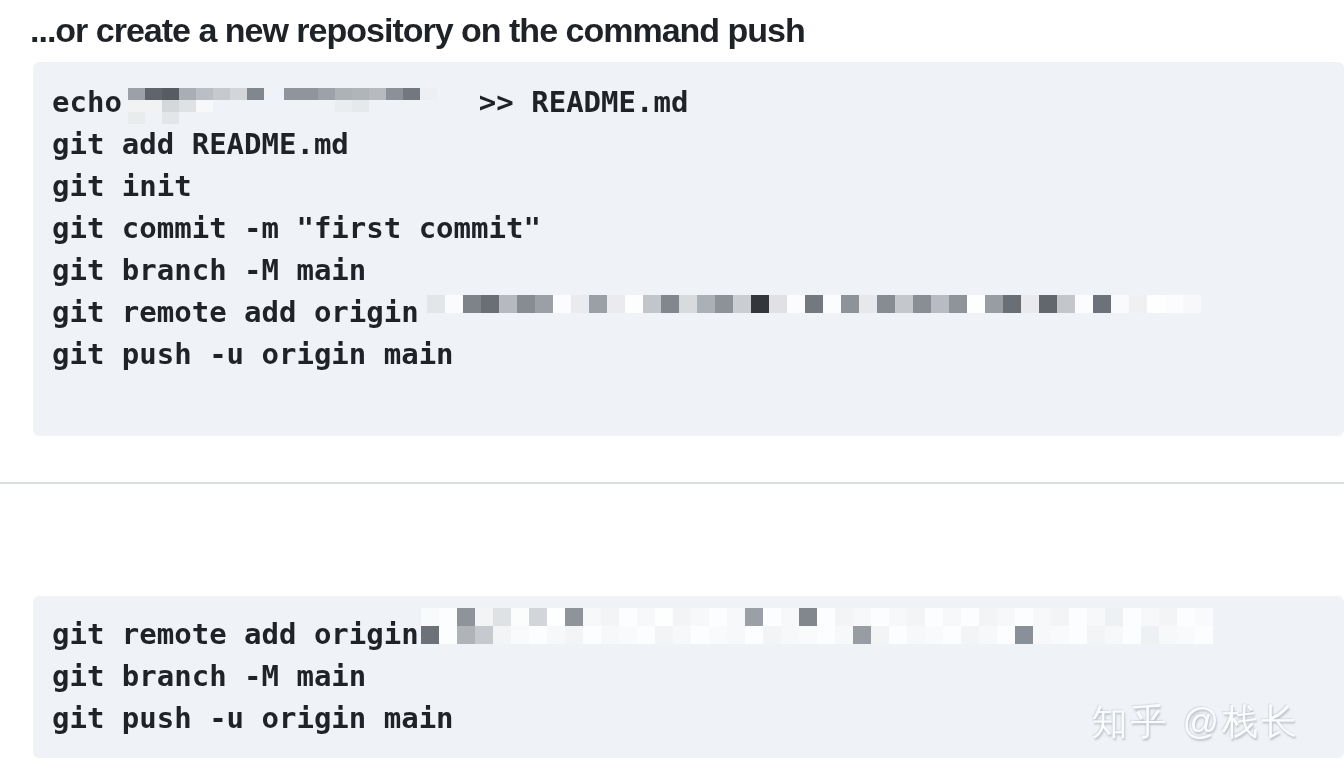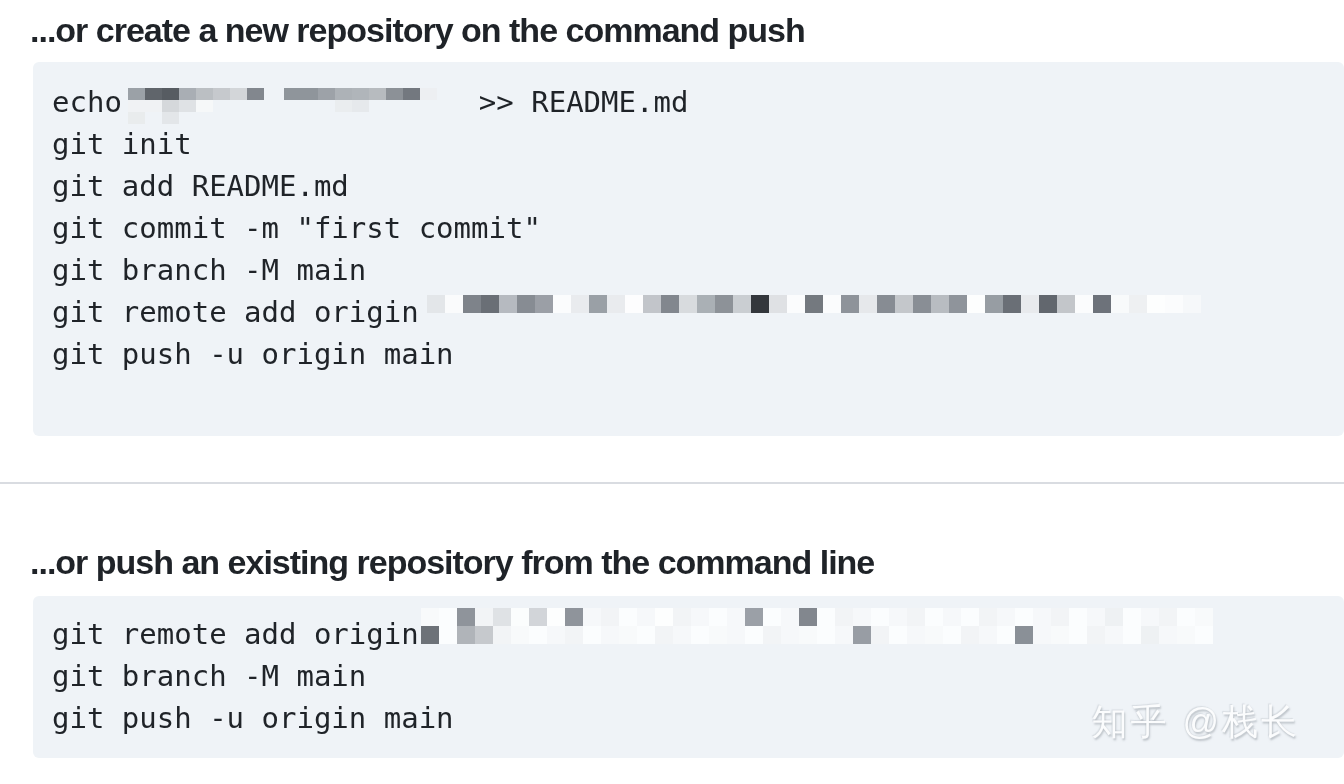--- a/index.html
+++ b/index.html
@@ -43,21 +43,21 @@
   .code-line{
     display:flex;
     align-items:flex-start;
     height:42px;
     font-family:"DejaVu Sans Mono","Liberation Mono",monospace;
     font-size:29px;
     line-height:42px;
     color:var(--fg);
     white-space:pre;
   }
-  .code-line span{flex:0 0 auto;}
+  .code-line span{flex:0 0 auto;font-weight:bold;}
   .gap{display:inline-block;height:1px;}
   .redaction{
     display:inline-grid;
     flex:0 0 auto;
   }
   .redaction i{display:block;}
   #divider{
     position:absolute;
     left:0;right:0;top:482px;
     height:2px;
@@ -76,31 +76,30 @@
 </style>
 </head>
 <body>
 
 <div id="screen">
 
   <h2 class="section-heading" id="heading-create">...or create a new repository on the command push</h2>
 
   <div class="code-block" id="code-block-create">
       <div class="code-line"><span>echo</span><span class="gap" style="width: 6px;"></span><span class="redaction" style="grid-template-columns: repeat(8, 17px); grid-auto-rows: 12px; margin-top: 7px;"><i style="background: rgb(155, 161, 167);"></i><i style="background: rgb(96, 101, 107);"></i><i style="background: rgb(87, 92, 98);"></i><i style="background: rgb(169, 174, 180);"></i><i style="background: rgb(187, 191, 195);"></i><i style="background: rgb(198, 201, 205);"></i><i style="background: rgb(211, 214, 217);"></i><i style="background: rgb(130, 135, 142);"></i><i style="background: rgb(240, 242, 244);"></i><i style="background: rgb(240, 242, 244);"></i><i style="background: rgb(213, 216, 219);"></i><i style="background: rgb(223, 226, 229);"></i><i style="background: rgb(246, 248, 249);"></i><i></i><i></i><i></i><i style="background: rgb(233, 236, 237);"></i><i></i><i style="background: rgb(227, 230, 233);"></i><i></i><i></i><i></i><i></i><i></i></span><span class="gap" style="width: 20px;"></span><span class="redaction" style="grid-template-columns: repeat(9, 17px); grid-auto-rows: 12px; margin-top: 7px;"><i style="background: rgb(143, 149, 155);"></i><i style="background: rgb(143, 149, 155);"></i><i style="background: rgb(157, 162, 168);"></i><i style="background: rgb(173, 178, 183);"></i><i style="background: rgb(176, 181, 186);"></i><i style="background: rgb(183, 187, 191);"></i><i style="background: rgb(140, 145, 151);"></i><i style="background: rgb(115, 120, 127);"></i><i style="background: rgb(237, 239, 242);"></i><i></i><i></i><i></i><i style="background: rgb(234, 237, 239);"></i><i style="background: rgb(230, 233, 236);"></i><i></i><i></i><i></i><i></i></span><span class="gap" style="width: 42px;"></span><span>&gt;&gt; README.md</span></div>
+      <div class="code-line"><span>git add README.md</span></div>
       <div class="code-line"><span>git init</span></div>
-      <div class="code-line"><span>git add README.md</span></div>
       <div class="code-line"><span>git commit -m "first commit"</span></div>
       <div class="code-line"><span>git branch -M main</span></div>
       <div class="code-line"><span>git remote add origin</span><span class="gap" style="width: 8px;"></span><span class="redaction" style="grid-template-columns: repeat(43, 18px); grid-auto-rows: 18px; margin-top: 4px;"><i style="background: rgb(227, 230, 233);"></i><i style="background: rgb(250, 251, 252);"></i><i style="background: rgb(126, 131, 138);"></i><i style="background: rgb(106, 111, 118);"></i><i style="background: rgb(182, 186, 192);"></i><i style="background: rgb(135, 140, 147);"></i><i style="background: rgb(155, 159, 166);"></i><i style="background: rgb(251, 252, 253);"></i><i style="background: rgb(233, 235, 238);"></i><i style="background: rgb(154, 160, 166);"></i><i style="background: rgb(233, 235, 238);"></i><i style="background: rgb(253, 253, 254);"></i><i style="background: rgb(194, 197, 202);"></i><i style="background: rgb(130, 135, 142);"></i><i style="background: rgb(216, 219, 222);"></i><i style="background: rgb(170, 176, 181);"></i><i style="background: rgb(141, 146, 152);"></i><i style="background: rgb(202, 206, 210);"></i><i style="background: rgb(51, 55, 60);"></i><i style="background: rgb(223, 225, 228);"></i><i style="background: rgb(251, 252, 253);"></i><i style="background: rgb(116, 121, 127);"></i><i style="background: rgb(251, 252, 253);"></i><i style="background: rgb(142, 147, 154);"></i><i style="background: rgb(230, 232, 235);"></i><i style="background: rgb(135, 140, 147);"></i><i style="background: rgb(196, 199, 203);"></i><i style="background: rgb(137, 142, 149);"></i><i style="background: rgb(184, 188, 193);"></i><i style="background: rgb(143, 148, 155);"></i><i style="background: rgb(253, 254, 254);"></i><i style="background: rgb(151, 157, 163);"></i><i style="background: rgb(106, 111, 118);"></i><i style="background: rgb(232, 234, 237);"></i><i style="background: rgb(98, 103, 110);"></i><i style="background: rgb(195, 198, 202);"></i><i style="background: rgb(251, 252, 253);"></i><i style="background: rgb(109, 114, 122);"></i><i style="background: rgb(248, 250, 251);"></i><i style="background: rgb(238, 240, 242);"></i><i style="background: rgb(253, 254, 254);"></i><i style="background: rgb(251, 252, 253);"></i><i style="background: rgb(246, 248, 250);"></i></span></div>
       <div class="code-line"><span>git push -u origin main</span></div>
     </div>
 
   <div id="divider"></div>
 
-  <h2 class="section-heading" id="heading-push">...or push an existing repository from the command line</h2>
 
   <div class="code-block" id="code-block-push">
       <div class="code-line"><span>git remote add origin</span><span class="gap" style="width: 2px;"></span><span class="redaction" style="grid-template-columns: repeat(44, 18px); grid-auto-rows: 18px; margin-top: -5px;"><i style="background: rgb(248, 250, 251);"></i><i style="background: rgb(251, 253, 254);"></i><i style="background: rgb(143, 148, 155);"></i><i style="background: rgb(242, 244, 246);"></i><i style="background: rgb(223, 226, 229);"></i><i style="background: rgb(251, 253, 253);"></i><i style="background: rgb(210, 213, 217);"></i><i style="background: rgb(253, 254, 254);"></i><i style="background: rgb(143, 148, 155);"></i><i style="background: rgb(246, 248, 250);"></i><i style="background: rgb(242, 244, 246);"></i><i style="background: rgb(251, 253, 254);"></i><i style="background: rgb(246, 248, 250);"></i><i style="background: rgb(253, 254, 254);"></i><i style="background: rgb(242, 244, 246);"></i><i style="background: rgb(246, 248, 250);"></i><i style="background: rgb(251, 253, 254);"></i><i style="background: rgb(246, 248, 250);"></i><i style="background: rgb(155, 160, 167);"></i><i style="background: rgb(251, 253, 254);"></i><i style="background: rgb(246, 248, 250);"></i><i style="background: rgb(130, 135, 142);"></i><i style="background: rgb(251, 253, 254);"></i><i style="background: rgb(242, 244, 246);"></i><i style="background: rgb(246, 248, 250);"></i><i style="background: rgb(251, 253, 254);"></i><i style="background: rgb(246, 248, 250);"></i><i style="background: rgb(242, 244, 246);"></i><i style="background: rgb(251, 253, 254);"></i><i style="background: rgb(246, 248, 250);"></i><i style="background: rgb(251, 253, 254);"></i><i style="background: rgb(242, 244, 246);"></i><i style="background: rgb(246, 248, 250);"></i><i style="background: rgb(251, 253, 254);"></i><i style="background: rgb(246, 248, 250);"></i><i style="background: rgb(242, 244, 246);"></i><i style="background: rgb(251, 253, 254);"></i><i style="background: rgb(246, 248, 250);"></i><i style="background: rgb(238, 241, 243);"></i><i style="background: rgb(251, 253, 254);"></i><i style="background: rgb(246, 248, 250);"></i><i style="background: rgb(242, 244, 246);"></i><i style="background: rgb(251, 253, 254);"></i><i style="background: rgb(248, 250, 251);"></i><i style="background: rgb(109, 114, 120);"></i><i style="background: rgb(251, 253, 254);"></i><i style="background: rgb(176, 180, 185);"></i><i style="background: rgb(198, 201, 205);"></i><i style="background: rgb(242, 244, 246);"></i><i style="background: rgb(248, 250, 251);"></i><i style="background: rgb(251, 253, 254);"></i><i style="background: rgb(246, 248, 250);"></i><i style="background: rgb(242, 244, 246);"></i><i style="background: rgb(251, 253, 254);"></i><i style="background: rgb(246, 248, 250);"></i><i style="background: rgb(248, 250, 251);"></i><i style="background: rgb(251, 253, 254);"></i><i style="background: rgb(242, 244, 246);"></i><i style="background: rgb(246, 248, 250);"></i><i style="background: rgb(251, 253, 254);"></i><i style="background: rgb(248, 250, 251);"></i><i style="background: rgb(246, 248, 250);"></i><i style="background: rgb(251, 253, 254);"></i><i style="background: rgb(242, 244, 246);"></i><i style="background: rgb(246, 248, 250);"></i><i style="background: rgb(248, 250, 251);"></i><i style="background: rgb(251, 253, 254);"></i><i style="background: rgb(246, 248, 250);"></i><i style="background: rgb(152, 157, 164);"></i><i style="background: rgb(242, 244, 246);"></i><i style="background: rgb(251, 253, 254);"></i><i style="background: rgb(246, 248, 250);"></i><i style="background: rgb(248, 250, 251);"></i><i style="background: rgb(251, 253, 254);"></i><i style="background: rgb(242, 244, 246);"></i><i style="background: rgb(246, 248, 250);"></i><i style="background: rgb(251, 253, 254);"></i><i style="background: rgb(138, 144, 151);"></i><i style="background: rgb(246, 248, 250);"></i><i style="background: rgb(248, 250, 251);"></i><i style="background: rgb(251, 253, 254);"></i><i style="background: rgb(242, 244, 246);"></i><i style="background: rgb(246, 248, 250);"></i><i style="background: rgb(251, 253, 254);"></i><i style="background: rgb(238, 241, 243);"></i><i style="background: rgb(246, 248, 250);"></i><i style="background: rgb(248, 250, 251);"></i><i style="background: rgb(251, 253, 254);"></i></span></div>
       <div class="code-line"><span>git branch -M main</span></div>
       <div class="code-line"><span>git push -u origin main</span></div>
     </div>
 
   <div id="watermark">知乎 @栈长</div>
 
 </div>

